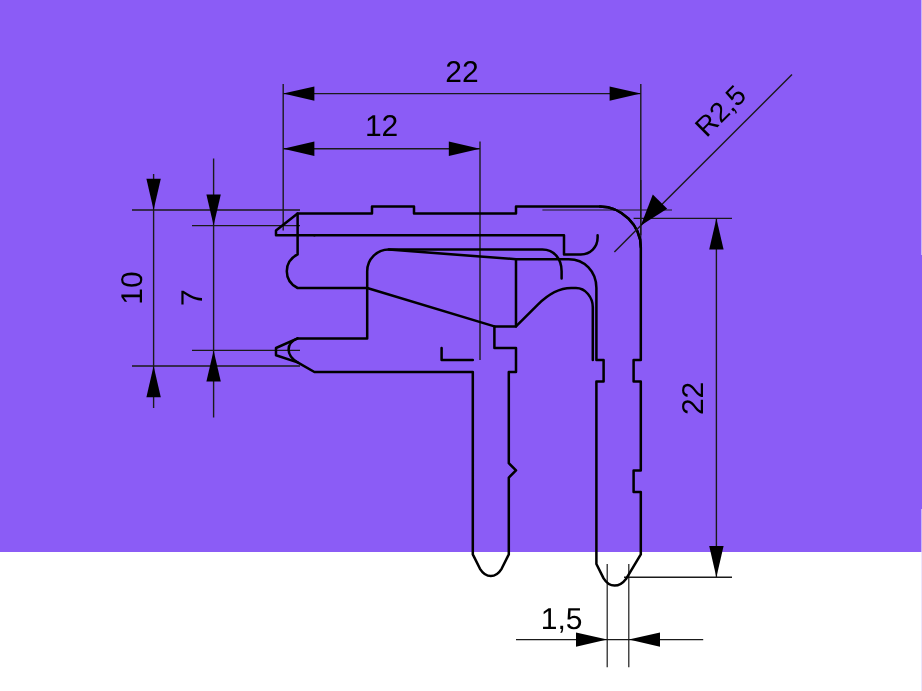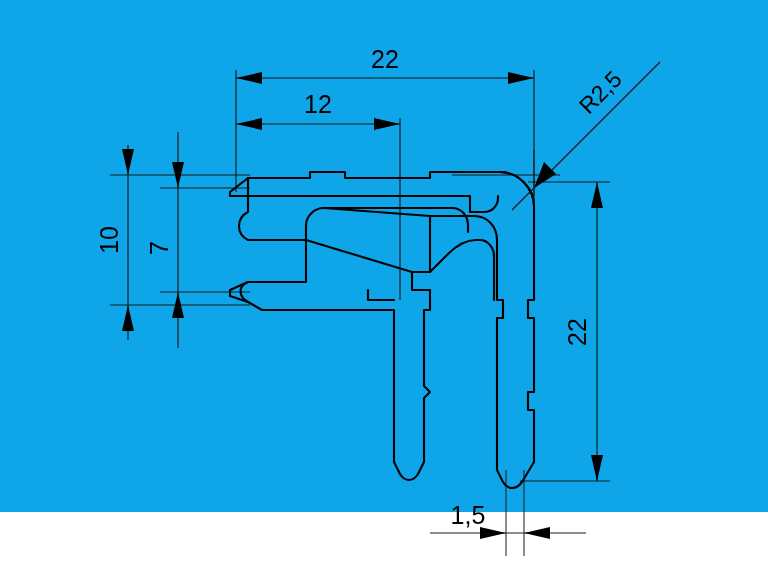--- a/index.html
+++ b/index.html
@@ -9,22 +9,22 @@
   }
   body {
     width: 768px;
     height: 576px;
     font-family: "Liberation Sans", sans-serif;
     overflow: hidden;
   }
   #drawing-root {
     position: relative;
     width: 768px;
-    height: 512px;
-    background: #0ea5e9;
+    height: 460px;
+    background: #8b5cf6;
   }
   svg#technical-drawing {
     display: block;
     width: 768px;
     height: 576px;
   }
   .profile-outline {
     fill: none;
     stroke: #000000;
     stroke-width: 2.1;

